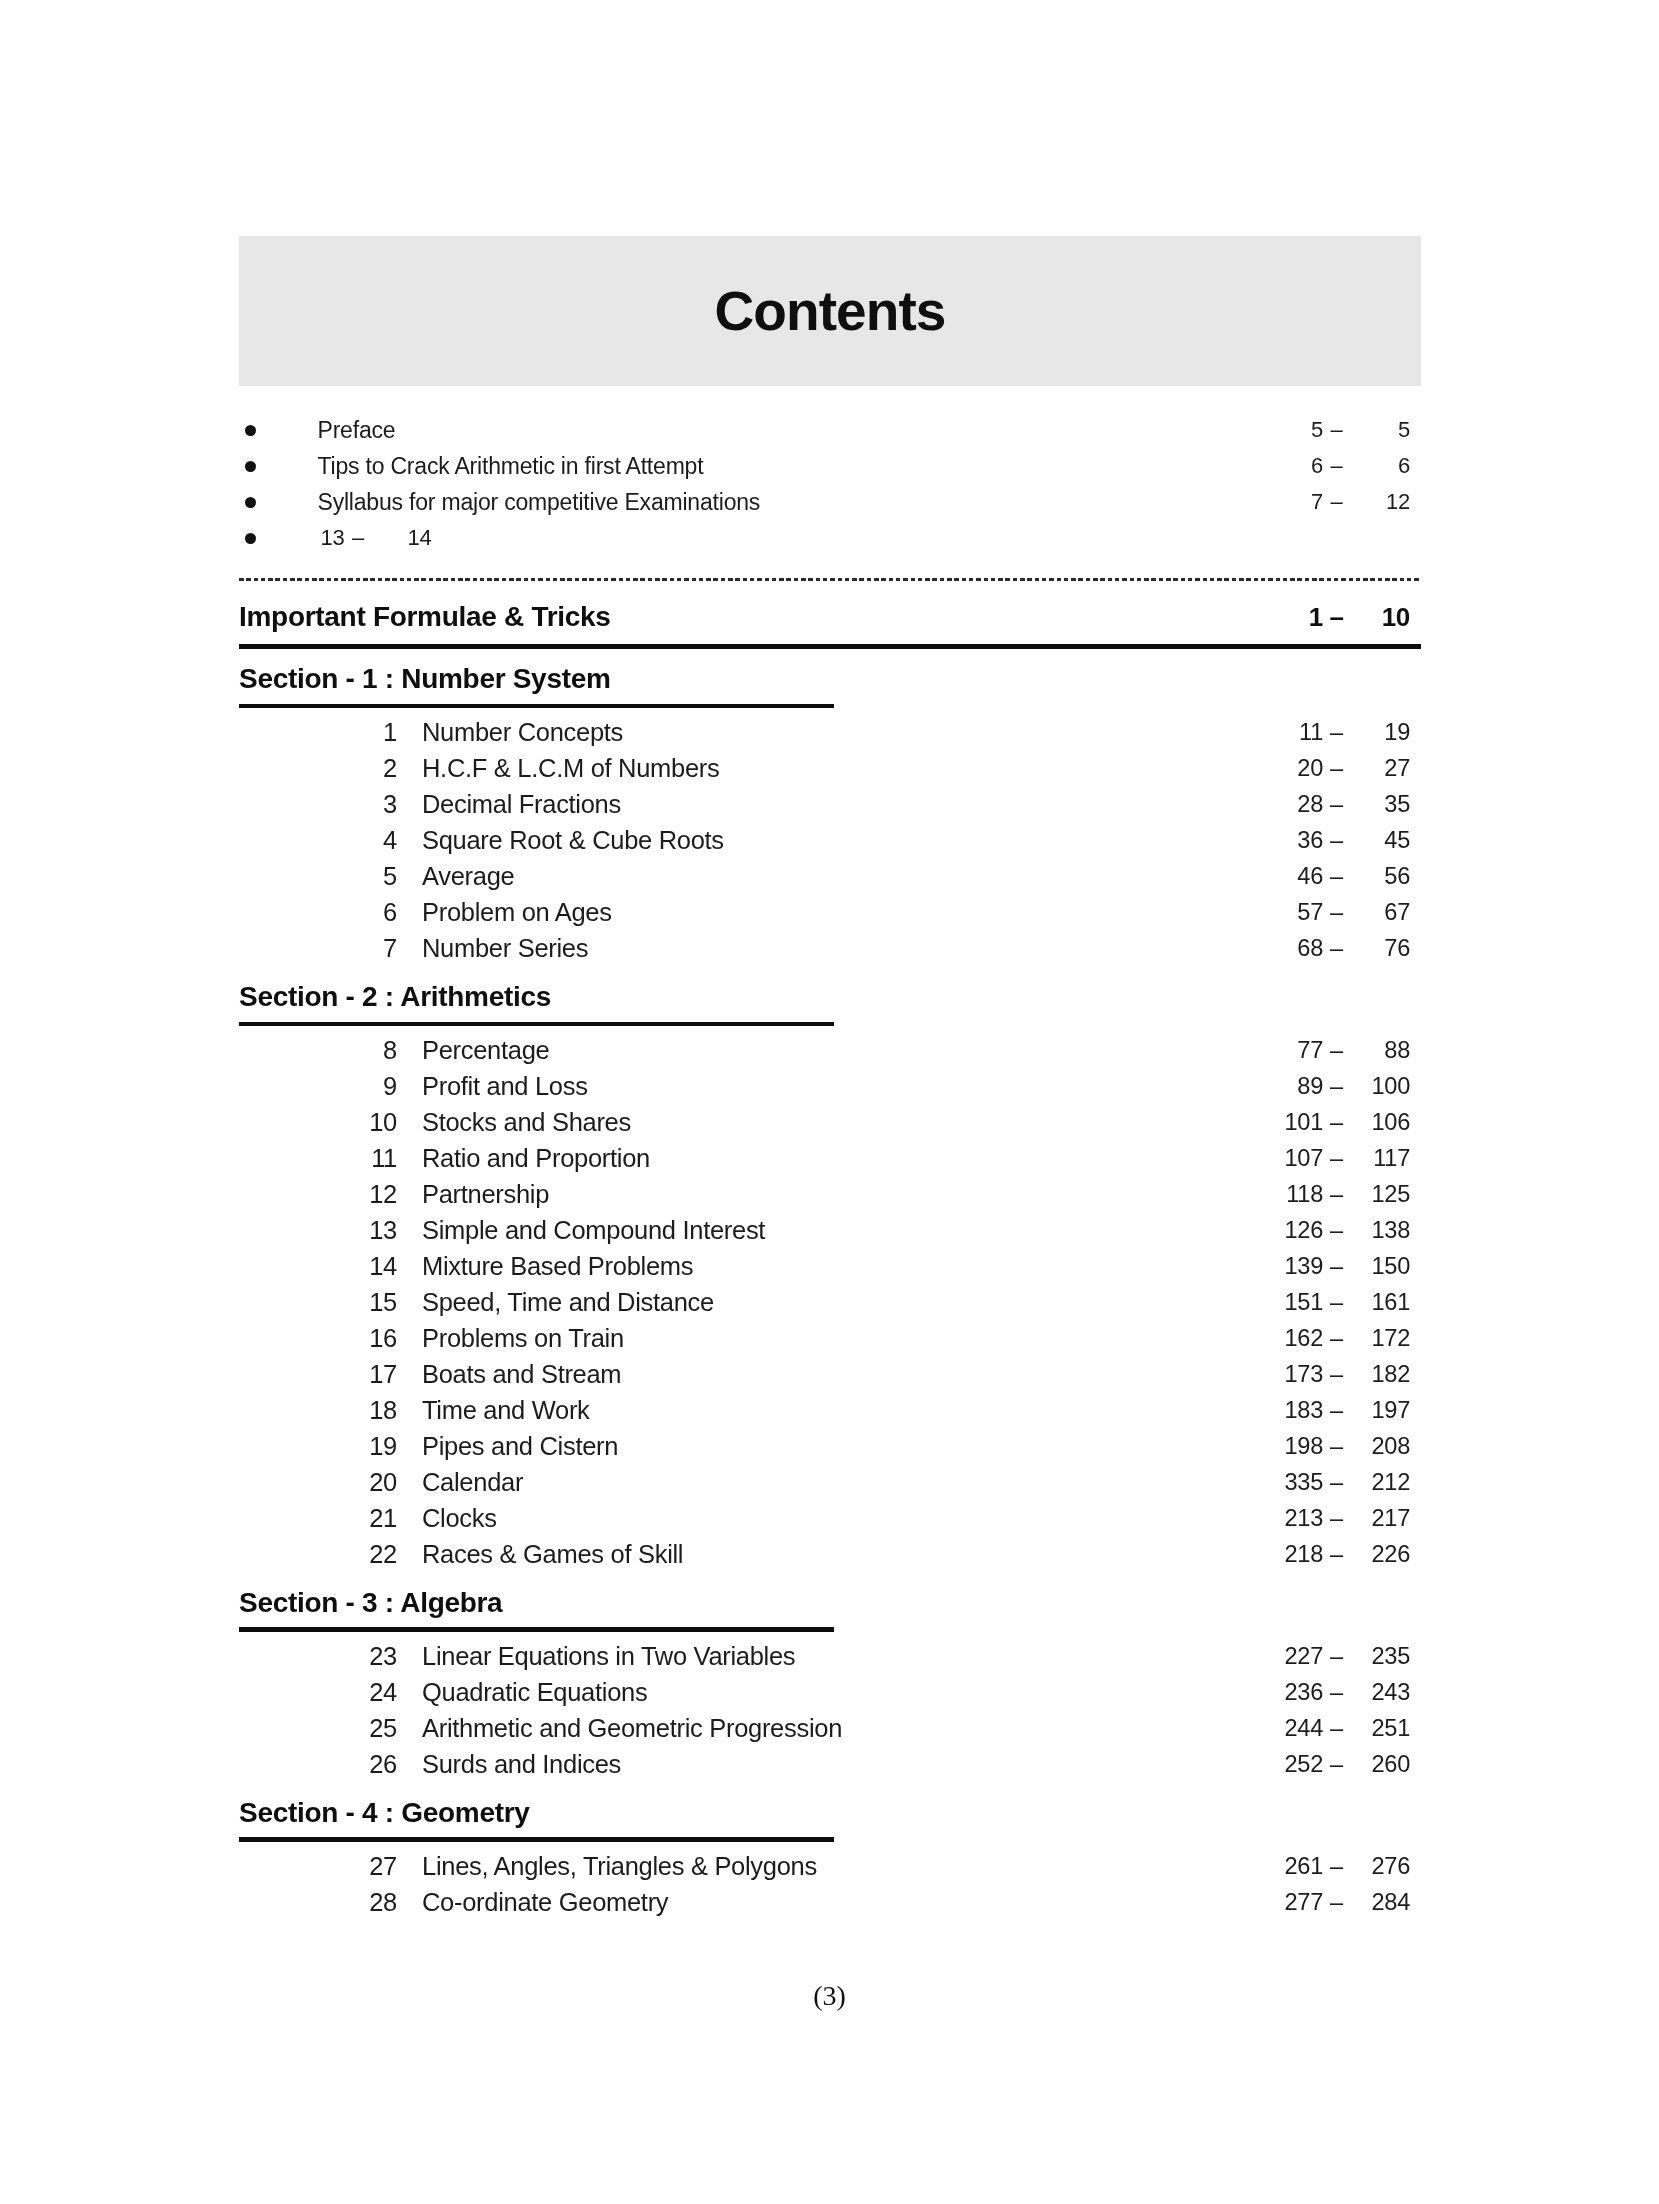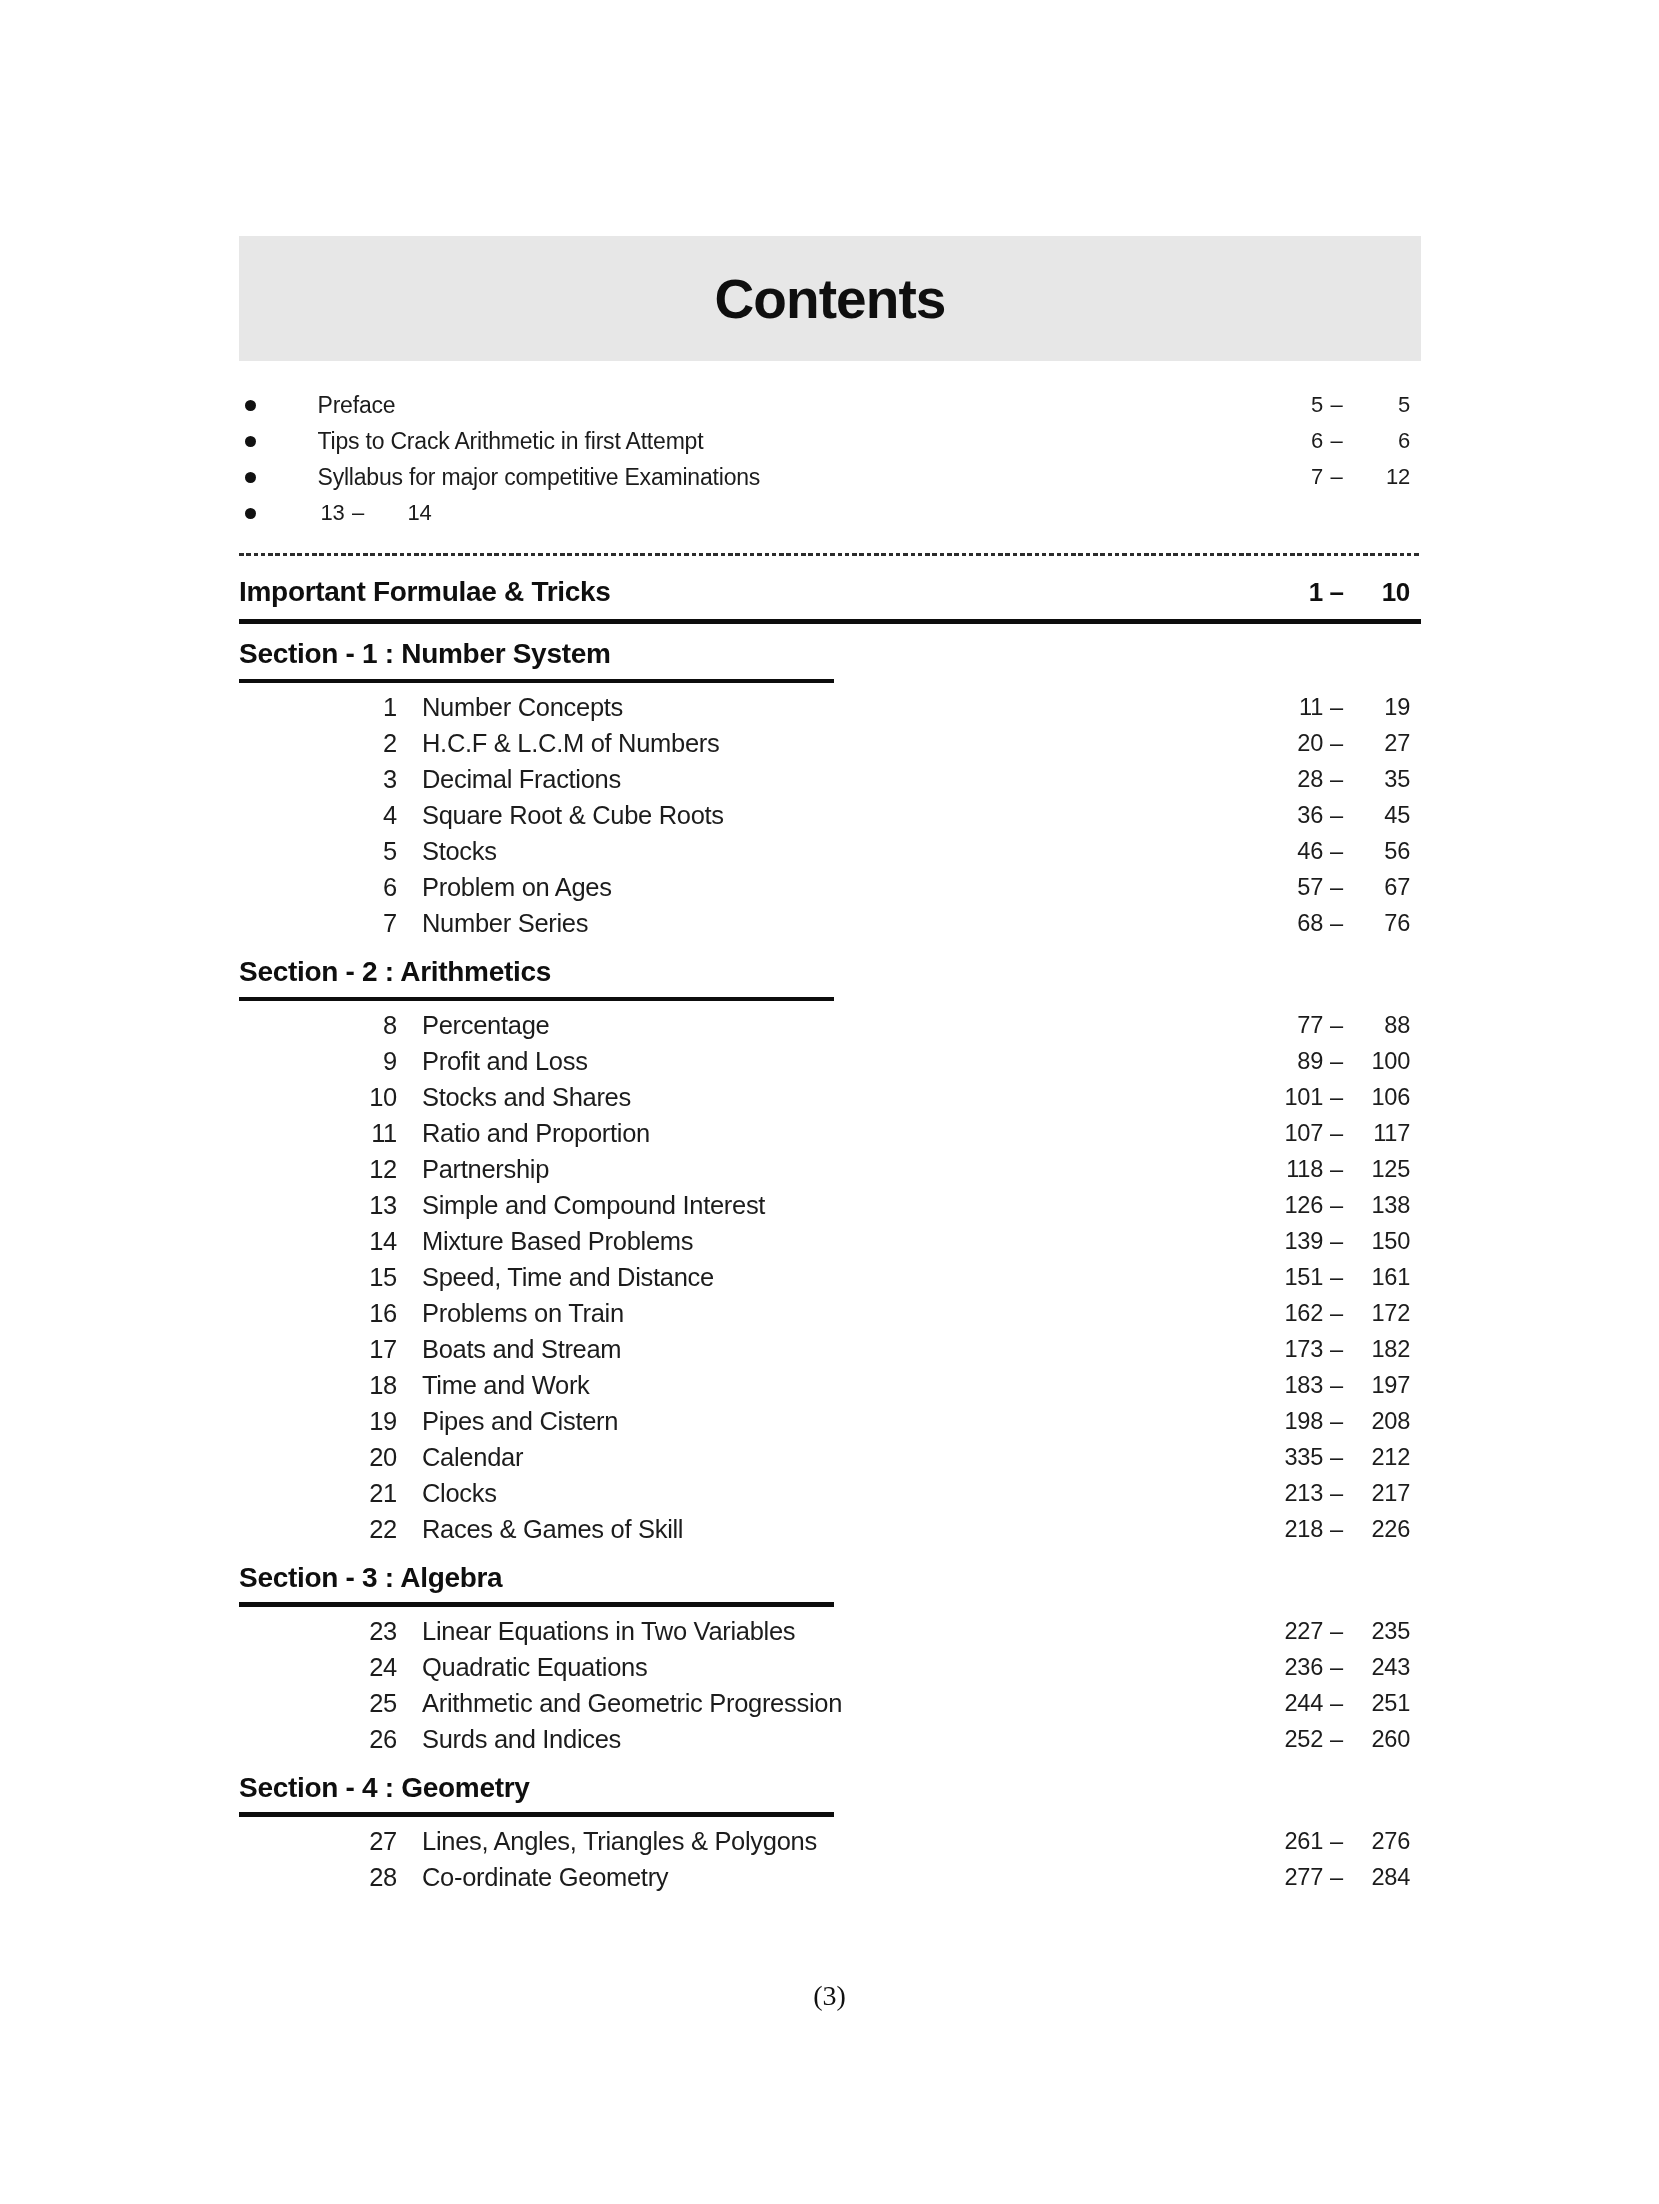--- a/index.html
+++ b/index.html
@@ -7,21 +7,21 @@
     position:relative;
     width:1659px;height:2205px;
     background:#ffffff;
     color:#1c1c1c;
     font-family:"Liberation Sans",sans-serif;
     overflow:hidden;
   }
   .content{position:absolute;left:239px;top:0;width:1182px;}
 
   .header-box{
-    margin-top:236px;height:125px;
+    margin-top:236px;height:150px;
     background:#e7e7e7;
     display:flex;align-items:center;justify-content:center;
   }
   .header-box h1{
     margin:0;font-size:55px;font-weight:bold;
     letter-spacing:-0.9px;color:#0f0f0f;
   }
 
   .front-list{margin-top:26px;}
   .front-row{display:flex;align-items:center;height:36px;font-size:23px;letter-spacing:-0.2px;gap:29px;}
@@ -166,21 +166,21 @@
     <span class="ch-num">4</span>
     <span class="ch-title">Square Root &amp; Cube Roots</span>
     <span class="pages">
       <span class="pg-s">36</span>
       <span class="pg-d">–</span>
       <span class="pg-e">45</span>
     </span>
   </div>
             <div class="ch-row">
     <span class="ch-num">5</span>
-    <span class="ch-title">Stocks</span>
+    <span class="ch-title">Average</span>
     <span class="pages">
       <span class="pg-s">46</span>
       <span class="pg-d">–</span>
       <span class="pg-e">56</span>
     </span>
   </div>
             <div class="ch-row">
     <span class="ch-num">6</span>
     <span class="ch-title">Problem on Ages</span>
     <span class="pages">

